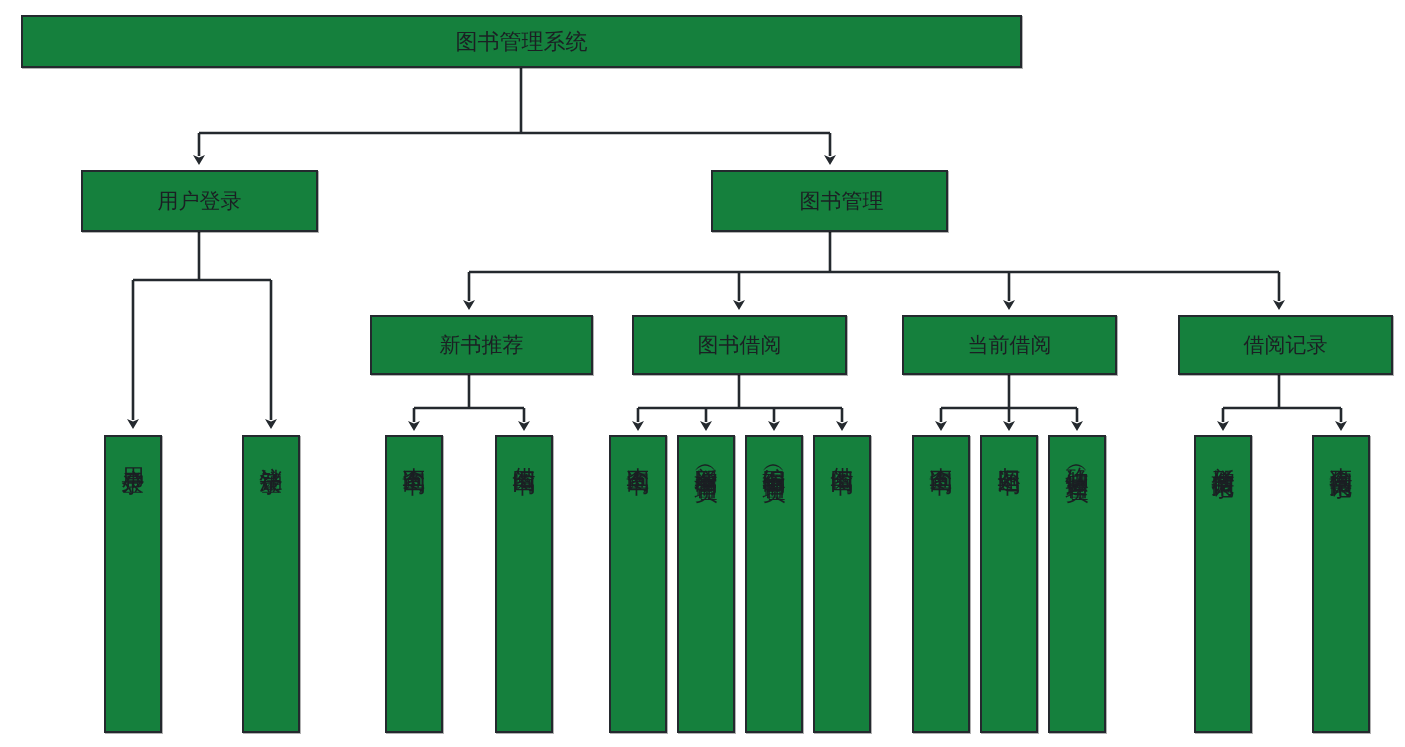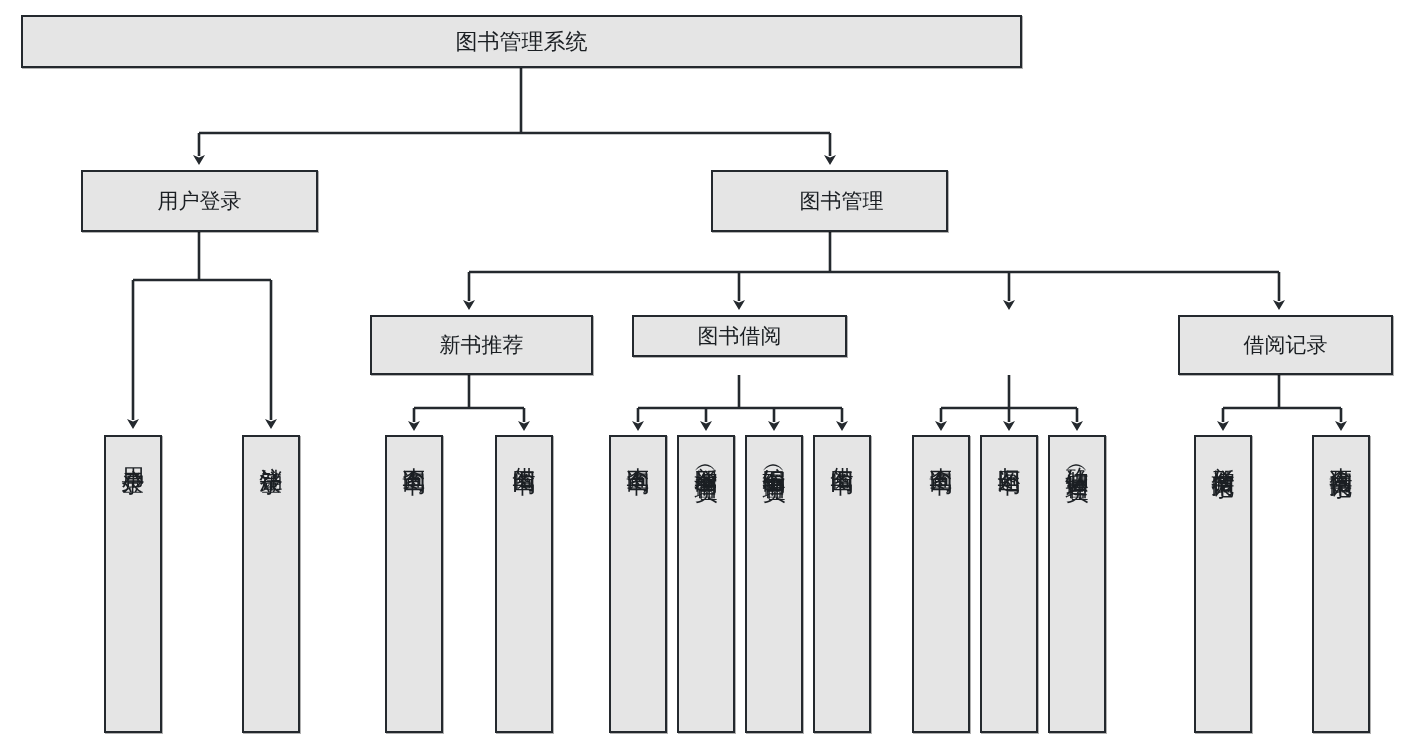--- a/index.html
+++ b/index.html
@@ -7,21 +7,21 @@
   body{
     font-family:"Liberation Sans","DejaVu Sans",sans-serif;
     width:1405px;height:747px;overflow:hidden;
   }
   #canvas{position:relative;width:1405px;height:747px;background:#fff;}
   svg#wires{position:absolute;left:0;top:0;width:1405px;height:747px;pointer-events:none;}
 
   .node{
     position:absolute;
     box-sizing:border-box;
-    background:#e5e5e5;
+    background:#15803d;
     border:2px solid #24292e;
     display:flex;
     align-items:center;
     justify-content:center;
     box-shadow:1px 1px 0 rgba(0,0,0,.30);
     z-index:2;
   }
   .node .label{
     color:#1b1f23;
     line-height:1.18;
@@ -121,24 +121,27 @@
   </div>
 
   <div class="node h" style="left:711px;top:170px;width:237px;height:62px;padding-left:24px;">
     <span class="label">图书管理</span>
   </div>
 
   <div class="node h" style="left:362px;top:315px;width:223px;height:60px;margin-left:8px;">
     <span class="label">新书推荐</span>
   </div>
 
-  <div class="node h" style="left:632px;top:315px;width:215px;height:42px;">
+  <div class="node h" style="left:632px;top:315px;width:215px;height:60px;">
     <span class="label">图书借阅</span>
   </div>
 
+  <div class="node h" style="left:902px;top:315px;width:215px;height:60px;">
+    <span class="label">当前借阅</span>
+  </div>
 
   <div class="node h" style="left:1172px;top:315px;width:215px;height:60px;margin-left:6px;">
     <span class="label">借阅记录</span>
   </div>
 
   <div class="node v" style="left:104px;top:435px;width:58px;height:298px;">
     <span class="label">用户登录</span>
   </div>
   <div class="node v" style="left:242px;top:435px;width:58px;height:298px;">
     <span class="label">注销登录</span>

